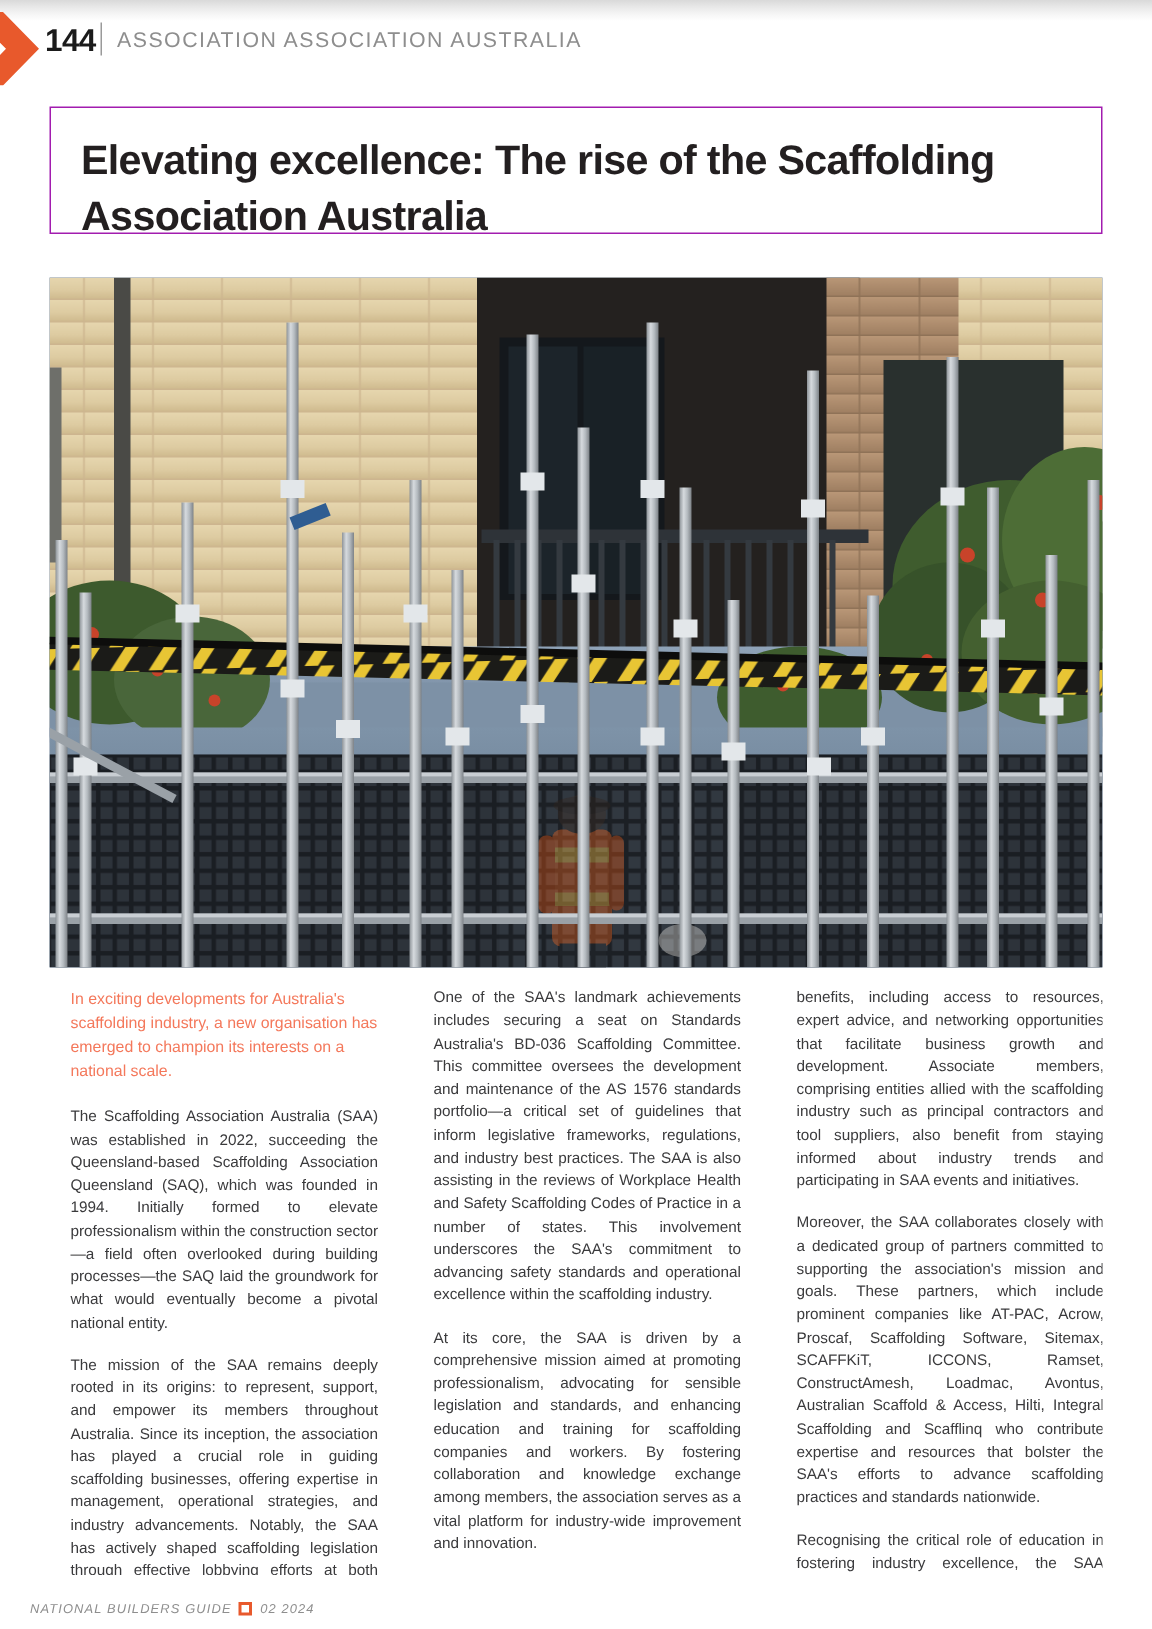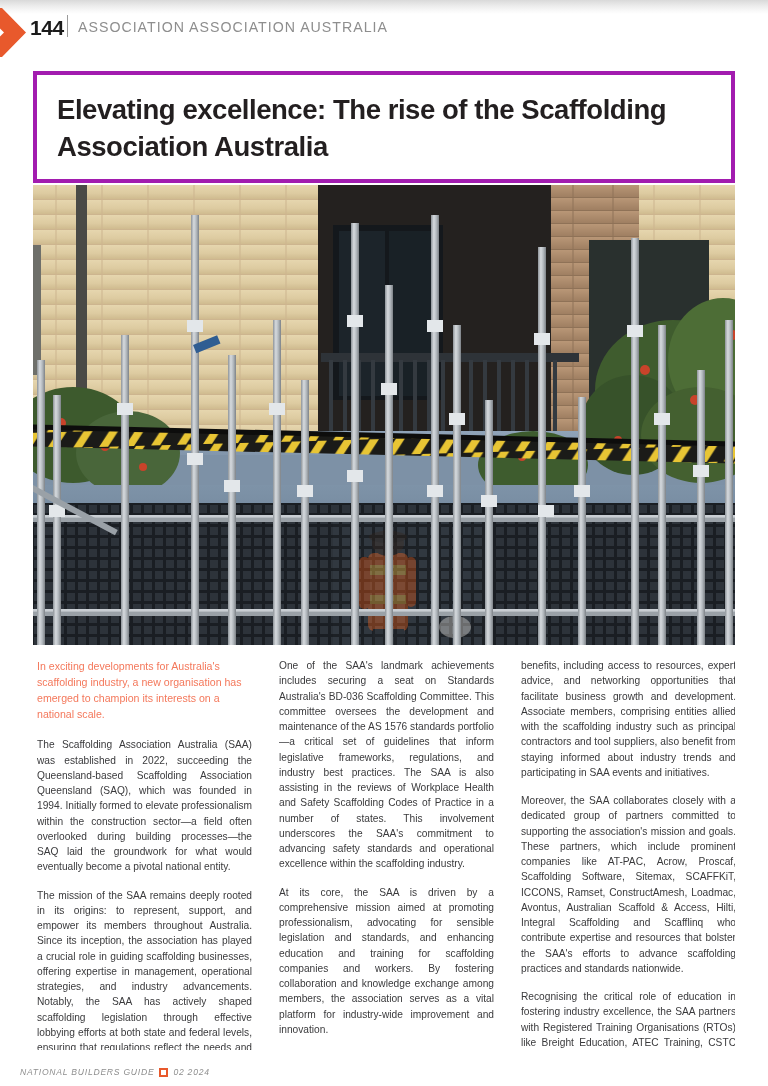--- a/index.html
+++ b/index.html
@@ -69,22 +69,22 @@
     white-space: nowrap;
     line-height: 1;
   }
 
   
   .headline-box {
     position: absolute;
     left: 33px;
     top: 71px;
     width: 702px;
-    height: 112px;
-    border: 4px solid #a21caf;
+    height: 85px;
+    border: 1px solid #a21caf;
     box-sizing: border-box;
     background: #ffffff;
   }
   .headline {
     position: absolute;
     left: 20px;
     top: 17px;
     width: 660px;
     font-size: 27.5px;
     font-weight: bold;
@@ -115,21 +115,21 @@
     display: flex;
     gap: 23px;
     overflow: hidden;
   }
   .col {
     width: 219px;
     flex: 0 0 219px;
     overflow: hidden;
   }
   .col p {
-    margin: 0 0 13px 4px;
+    margin: 0 0 13px 14px;
     font-size: 10.2px;
     line-height: 1.495;
     text-align: justify;
     color: #3a3a3c;
     hyphens: none;
   }
   .col p.lede {
     color: #f4785b;
     font-size: 10.6px;
     line-height: 1.52;

